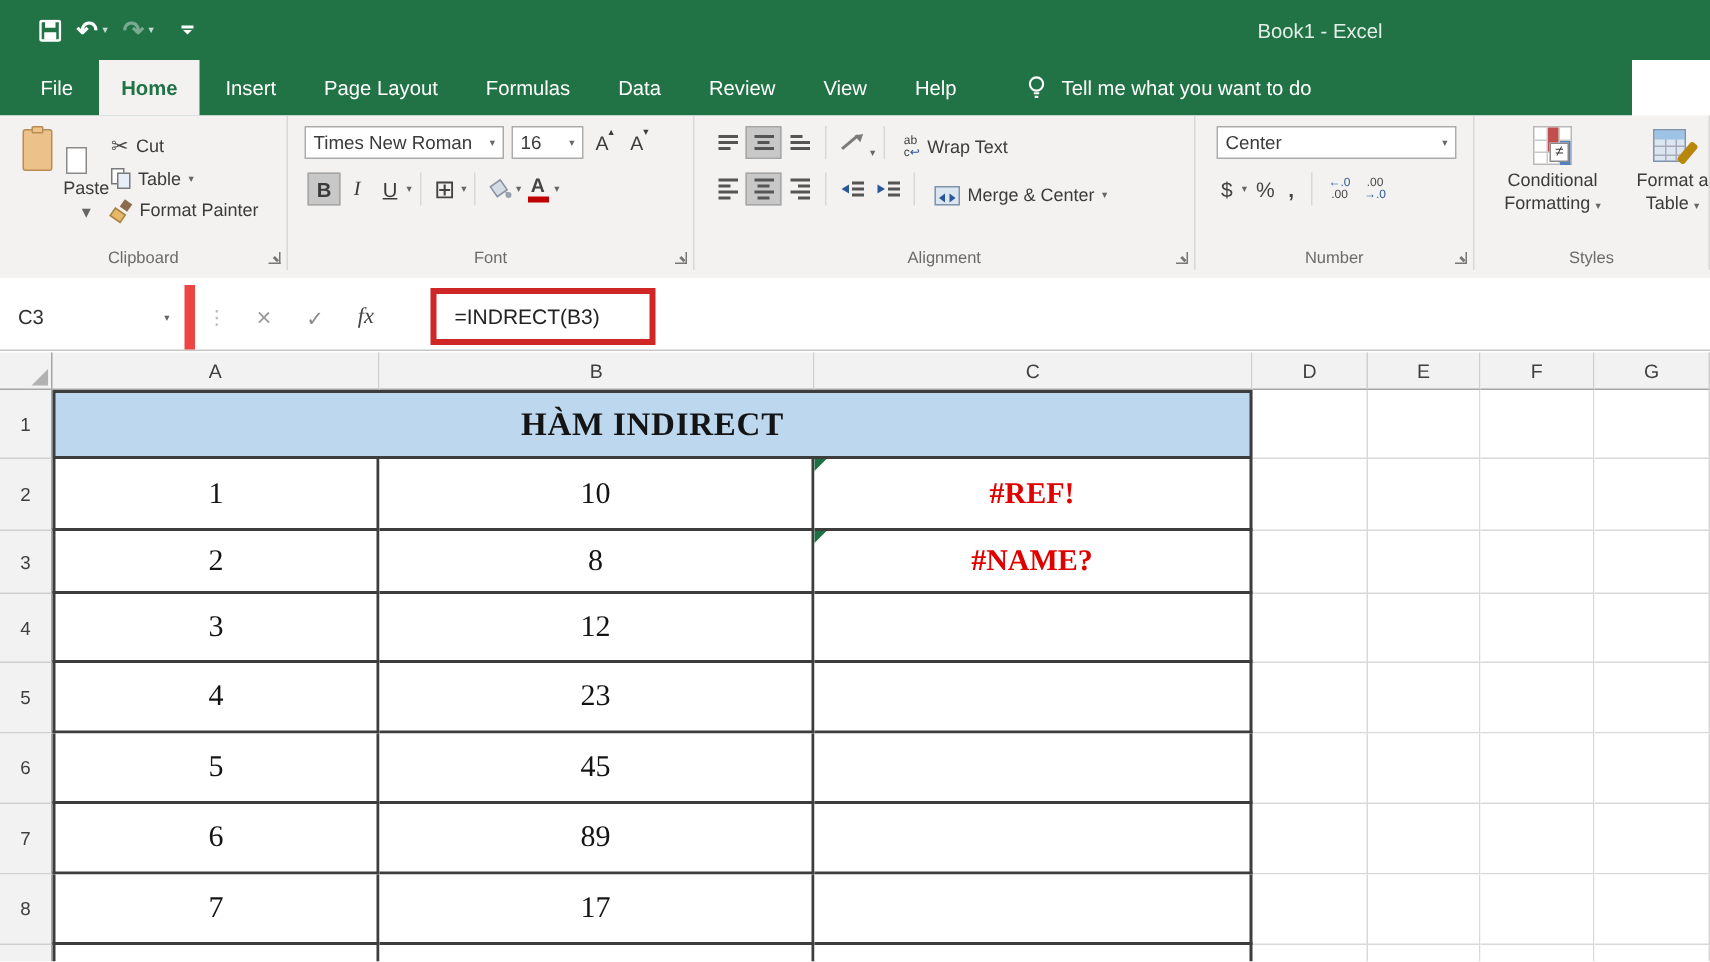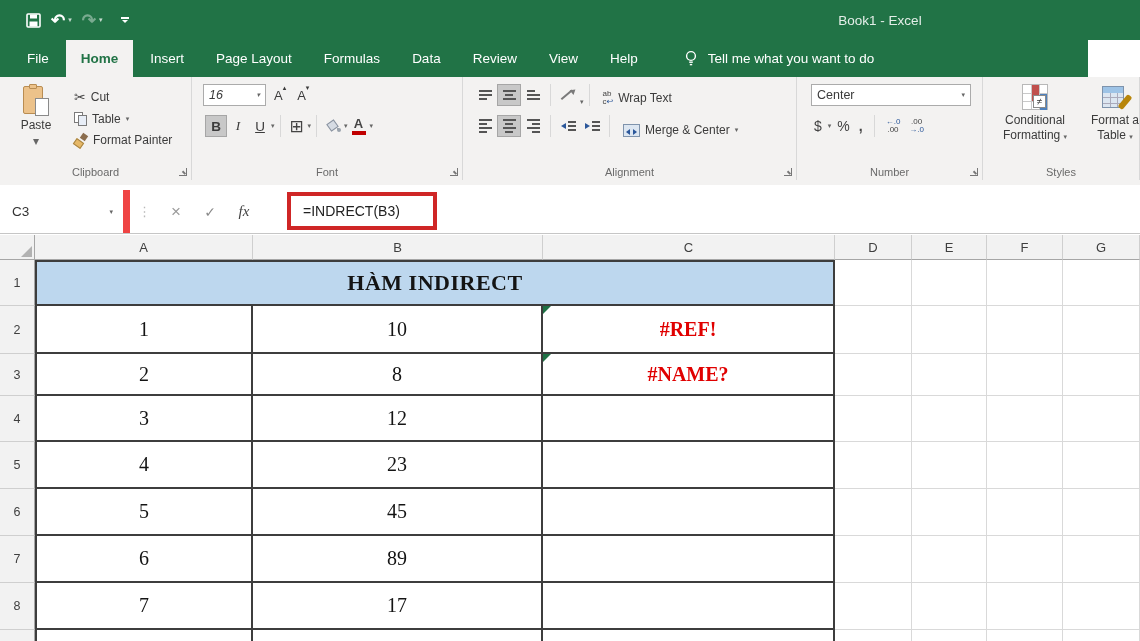--- a/index.html
+++ b/index.html
@@ -40,38 +40,38 @@
   .chev { font-size:7px; color:#666; }
   .vsep { width:1px; background:#d8d8d8; height:22px; margin:0 5px; }
 
   
   .grp-clipboard { width:192px; display:flex; }
   .paste-btn { width:56px; margin-left:8px; display:flex; flex-direction:column; align-items:center; gap:2px; cursor:pointer; }
   .clipboard-icon { position:relative; width:26px; height:32px; }
   .clipboard-icon .board { position:absolute; left:0; top:2px; width:20px; height:28px; background:#ecc28a; border:1px solid #b98d52; border-radius:2px; }
   .clipboard-icon .clip { position:absolute; left:6px; top:0; width:8px; height:5px; background:#ecc28a; border:1px solid #b98d52; border-radius:1px; }
   .clipboard-icon .page { position:absolute; right:0; bottom:0; width:14px; height:18px; background:#fff; border:1px solid #8a8a8a; }
-  .paste-btn span { font-size:12px; }
+  .paste-btn span { font-size:12px;padding-left:43px; }
   .clip-small { display:flex; flex-direction:column; gap:7px; margin-left:10px; margin-top:5px; }
   .cut-glyph { font-size:14px; color:#4a4a4a; }
   .copy-icon { position:relative; width:13px; height:14px; }
   .copy-icon i { position:absolute; width:9px; height:11px; background:#fff; border:1px solid #7a7a7a; }
   .copy-icon i:first-child { left:0; top:0; }
   .copy-icon i:last-child { right:0; bottom:0; background:#e8eef7; }
   .fp-icon { position:relative; width:14px; height:13px; }
   .fp-icon .handle { position:absolute; left:7px; top:0; width:6px; height:6px; background:#8b6d4e; transform:rotate(35deg); }
   .fp-icon .head { position:absolute; left:0; bottom:0; width:9px; height:7px; background:#e6b867; border:1px solid #a88544; transform:rotate(35deg); }
 
   
   .grp-font { width:271px; }
   .font-row1 { display:flex; align-items:center; margin-left:11px; gap:5px; }
   .combo { background:#fff; border:1px solid #ababab; height:22px; display:flex; align-items:center;
     justify-content:space-between; padding:0 5px; font-size:12.5px; cursor:pointer; }
   .font-name { width:133px; }
-  .font-size { width:63px;font-style:italic; }
+  .font-size { width:48px; }
   .fontsize-btn { font-size:13px; color:#3b3b3b; position:relative; padding:0 3px; cursor:pointer; }
   .fontsize-btn sup { font-size:7px; position:relative; top:-4px; }
   .font-row2 { display:flex; align-items:center; margin-left:13px; margin-top:9px; }
   .tgl { width:22px; height:22px; display:flex; align-items:center; justify-content:center; font-size:13.5px; cursor:pointer; border:1px solid transparent; }
   .tgl.sel { background:#c8c8c8; border-color:#a6a6a6; }
   .bold-b { font-weight:bold; }
   .italic-i { font-style:italic; font-family:"Liberation Serif",serif; }
   .under-u { text-decoration:underline; }
   .borders-glyph { font-size:17px; color:#444; }
   .fill-icon { width:15px; height:12px; position:relative; }
@@ -258,20 +258,24 @@
           </span>
         <span>Format Painter</span>
       </div>
     </div>
     <div class="grp-label">Clipboard</div>
     <div class="launcher"></div>
   </div>
 
   <div class="grp grp-font">
     <div class="font-row1">
+      <div class="combo font-name">
+        <span>Times New Roman</span>
+        <span class="chev">▾</span>
+      </div>
       <div class="combo font-size">
         <span>16</span>
         <span class="chev">▾</span>
       </div>
       <span class="fontsize-btn"><span>A</span><sup>▴</sup></span>
       <span class="fontsize-btn"><span>A</span><sup>▾</sup></span>
     </div>
     <div class="font-row2">
       <span class="tgl sel bold-b">B</span>
       <span class="tgl italic-i">I</span>

